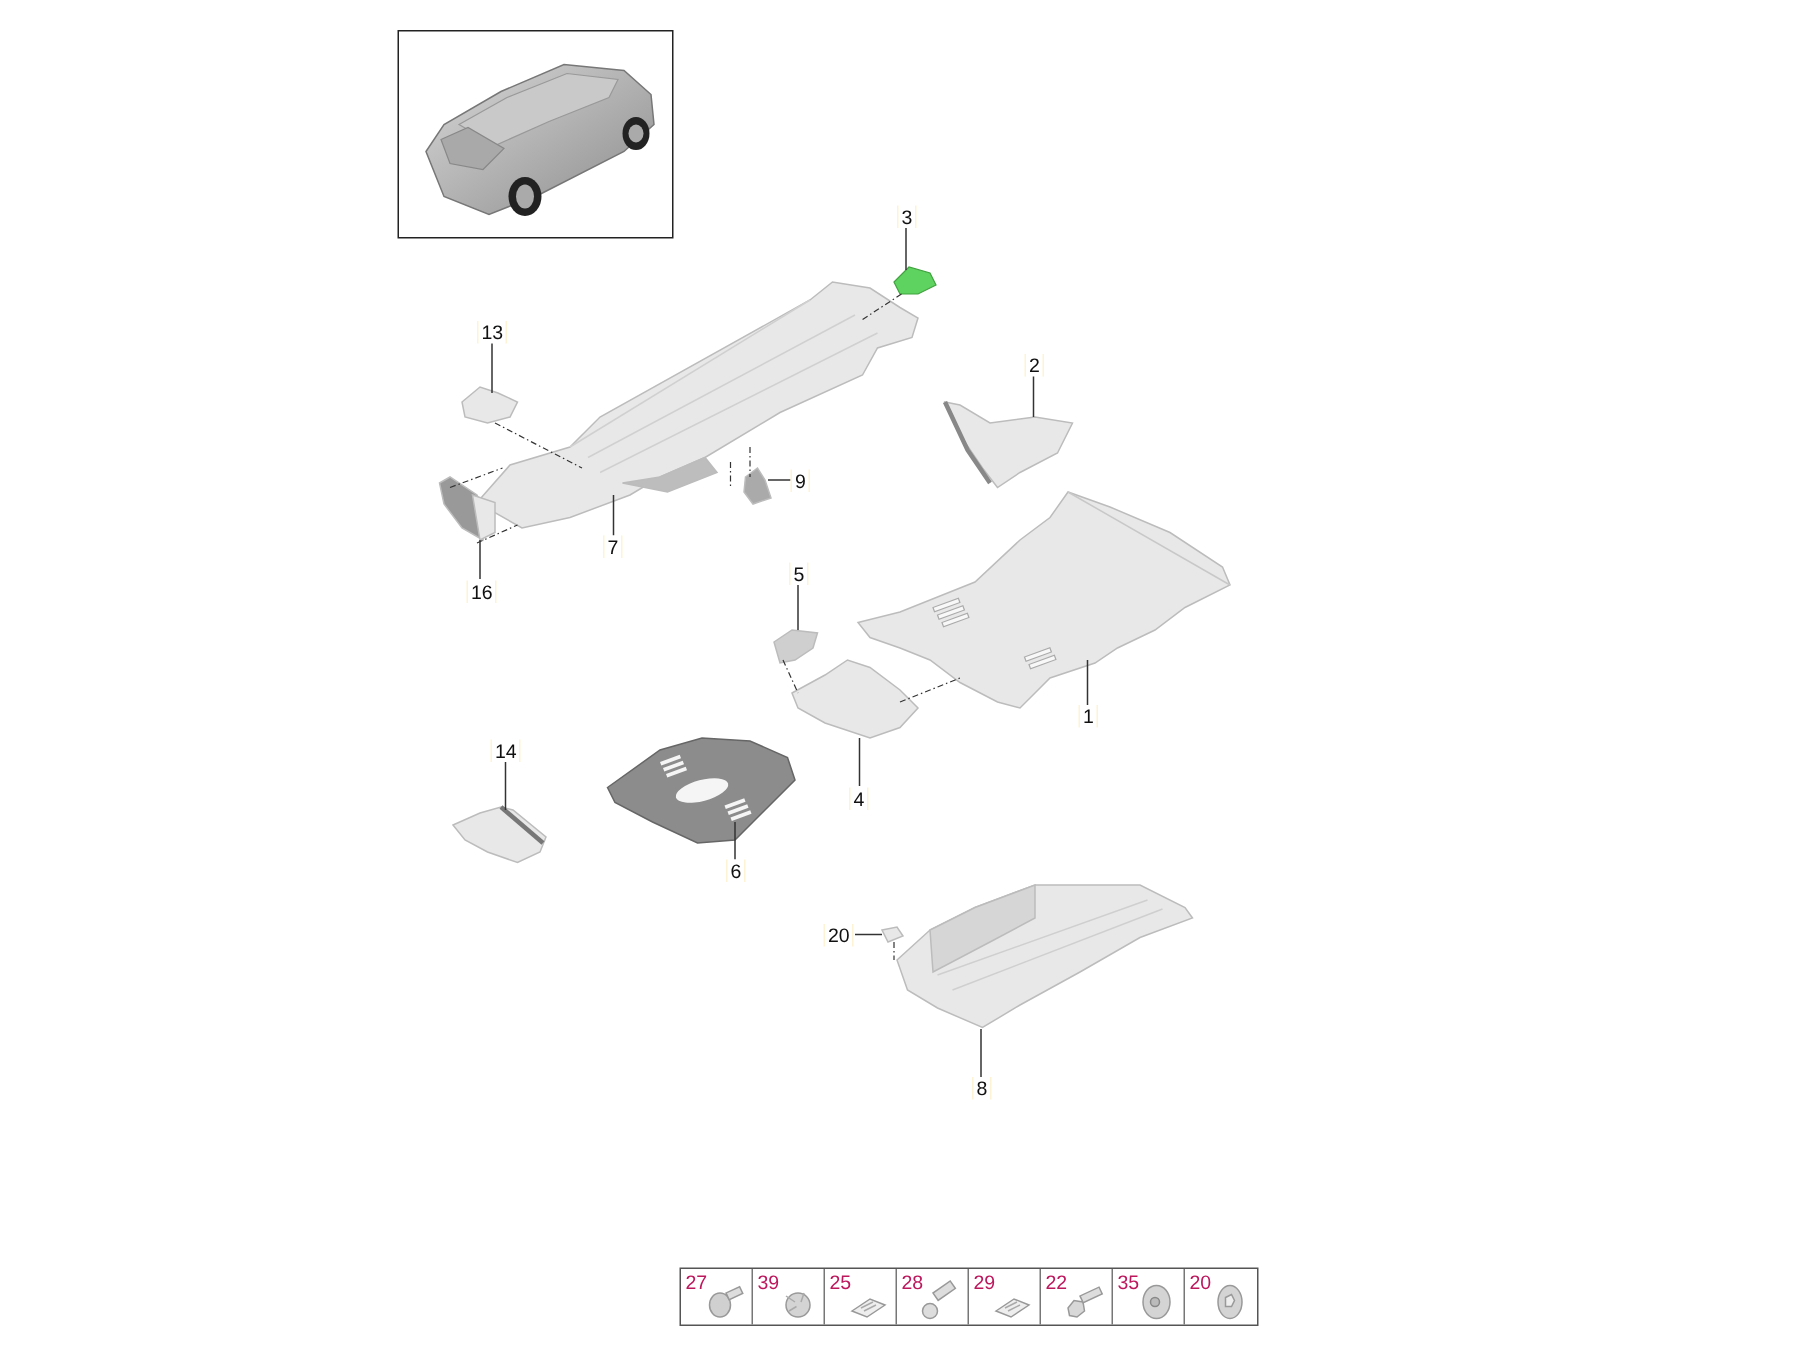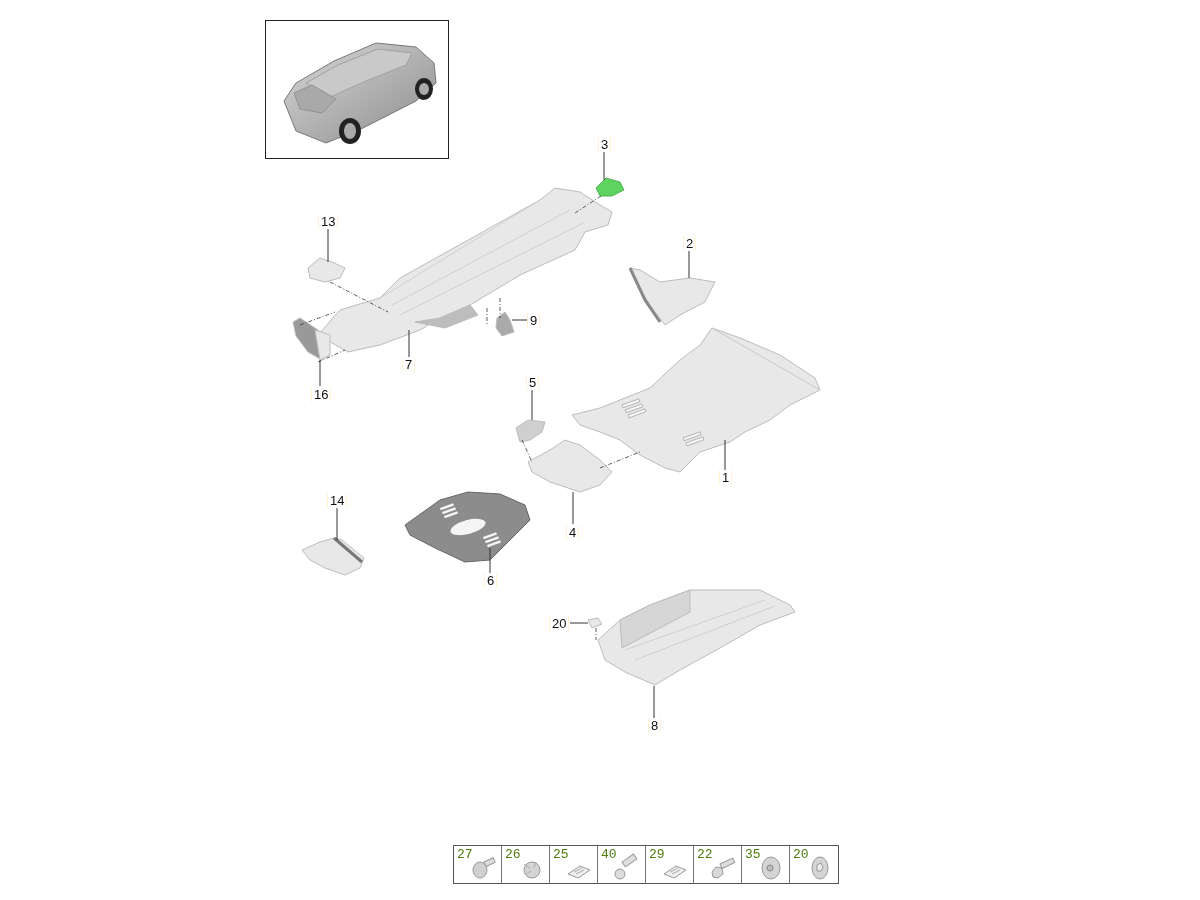--- a/index.html
+++ b/index.html
@@ -4,21 +4,21 @@
 <style>
   html, body { margin: 0; padding: 0; background: #ffffff; }
   body { width: 1200px; height: 900px; position: relative; overflow: hidden; font-family: "Liberation Sans", sans-serif; }
   .thumb { position: absolute; left: 265px; top: 20px; width: 184px; height: 139px; border: 1.5px solid #222; box-sizing: border-box; background: #fff; }
   .thumb svg { position: absolute; left: 0; top: 0; }
   .diagram { position: absolute; left: 0; top: 0; width: 1200px; height: 900px; }
   .callout { position: absolute; font-size: 13px; color: #111; background: #fff; line-height: 15px; padding: 0 2px; border-left: 1px solid #fff3d6; border-right: 1px solid #fff3d6; cursor: pointer; }
   .legend { position: absolute; left: 453px; top: 845px; height: 39px; display: flex; border: 1px solid #555; box-sizing: border-box; background: #fff; }
   .legend-cell { width: 48px; height: 37px; border-right: 1px solid #777; position: relative; box-sizing: border-box; cursor: pointer; }
   .legend-cell:last-child { border-right: none; }
-  .legend-num { position: absolute; left: 3px; top: 2px; font-size: 13px; color: #4d7c0f; line-height: 14px; font-family: Liberation Mono, monospace; }
+  .legend-num { position: absolute; left: 3px; top: 2px; font-size: 13px; color: #be185d; line-height: 14px; }
   .legend-cell svg { position: absolute; left: 14px; top: 6px; }
 </style>
 </head>
 <body>
 
 <div class="thumb">
   <svg width="181" height="136" viewBox="0 0 181 136">
     <defs>
       <linearGradient id="carg" x1="0" y1="0" x2="1" y2="1">
         <stop offset="0" stop-color="#d8d8d8"></stop>
@@ -137,35 +137,35 @@
 
 <div class="legend">
   <div class="legend-cell">
     <span class="legend-num">27</span>
     <svg width="30" height="28">
         <ellipse cx="12" cy="18" rx="7" ry="8" fill="#d0d0d0" stroke="#999"></ellipse>
         <rect x="16" y="10" width="10" height="5" fill="#ddd" stroke="#999" transform="rotate(-25 16 10)"></rect>
       </svg>
   </div>
   <div class="legend-cell">
-    <span class="legend-num">26</span>
+    <span class="legend-num">39</span>
     <svg width="30" height="28">
         <circle cx="16" cy="18" r="8" fill="#d4d4d4" stroke="#999"></circle>
         <path d="M8 12 L14 16 M10 22 L15 19 M20 10 L18 16" stroke="#aaa"></path>
       </svg>
   </div>
   <div class="legend-cell">
     <span class="legend-num">25</span>
     <svg width="30" height="28">
         <path d="M4 22 L16 14 L26 18 L14 26 Z" fill="#eee" stroke="#999"></path>
         <path d="M10 20 L18 16 M12 22 L20 18" stroke="#aaa"></path>
       </svg>
   </div>
   <div class="legend-cell">
-    <span class="legend-num">40</span>
+    <span class="legend-num">28</span>
     <svg width="30" height="28">
         <ellipse cx="8" cy="22" rx="5" ry="5" fill="#ddd" stroke="#999"></ellipse>
         <rect x="10" y="10" width="14" height="6" fill="#ddd" stroke="#999" transform="rotate(-35 10 10)"></rect>
       </svg>
   </div>
   <div class="legend-cell">
     <span class="legend-num">29</span>
     <svg width="30" height="28">
         <path d="M4 22 L16 14 L26 18 L14 26 Z" fill="#eee" stroke="#999"></path>
         <path d="M10 20 L18 16 M12 22 L20 18" stroke="#aaa"></path>

